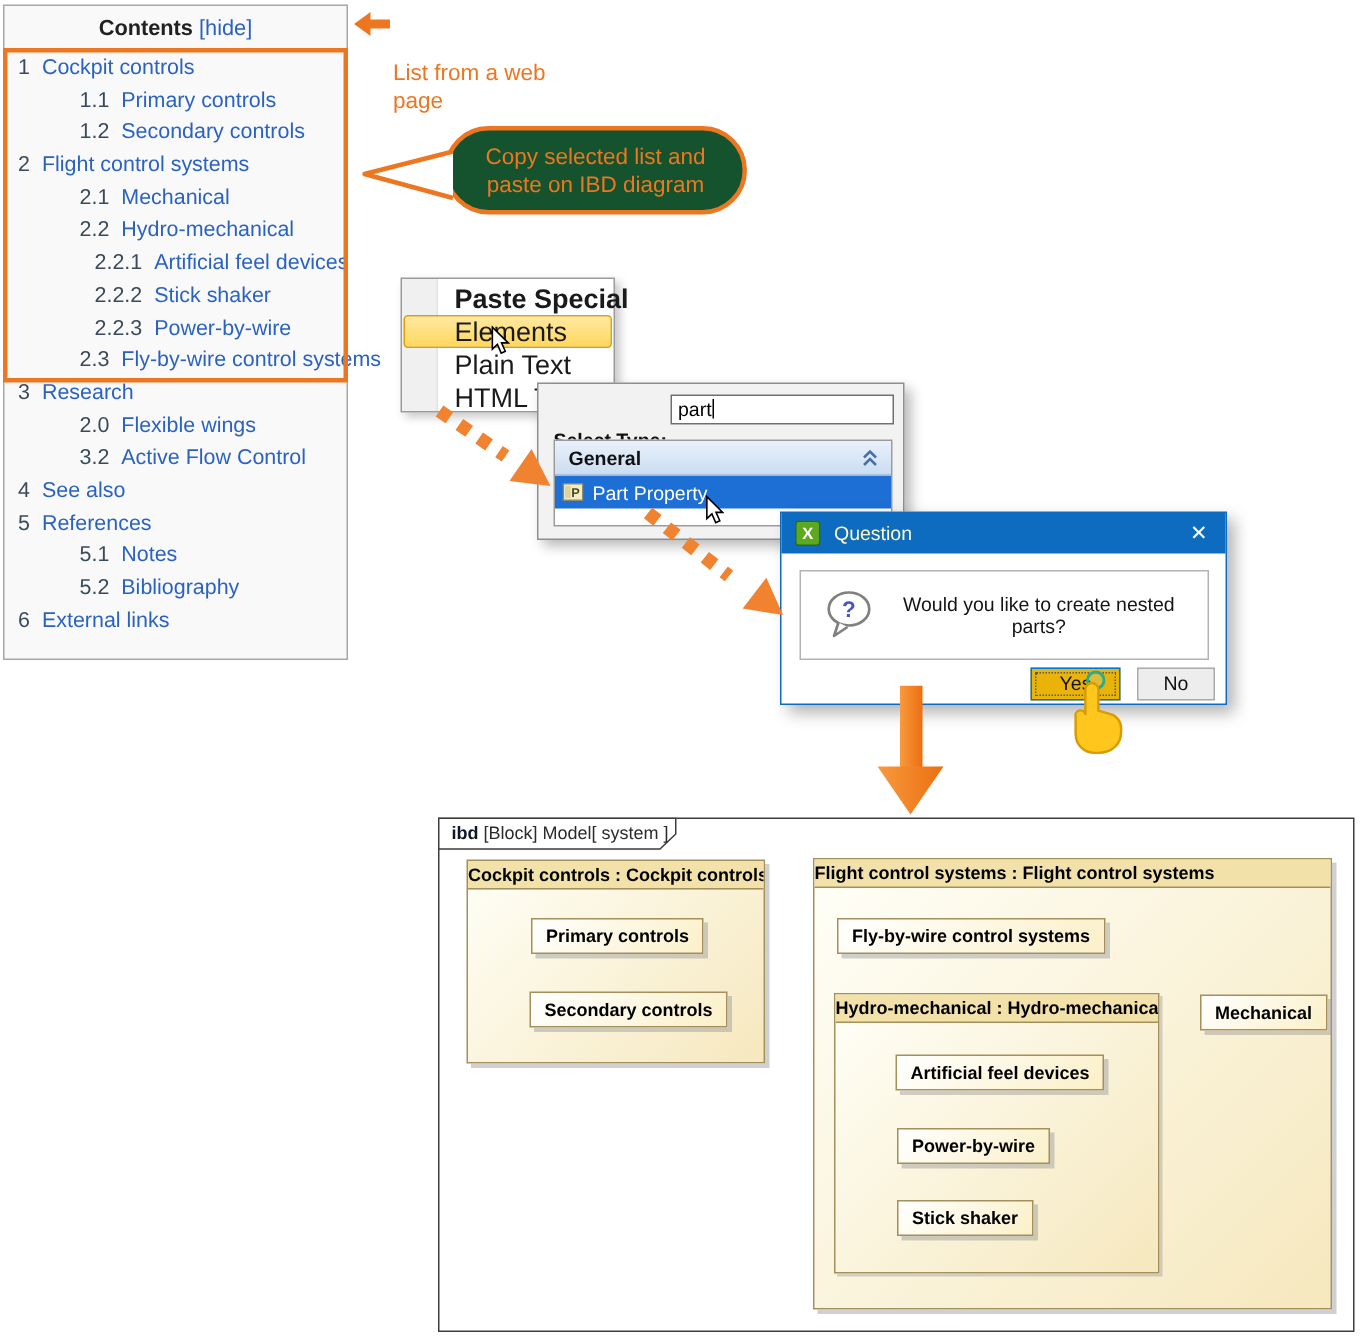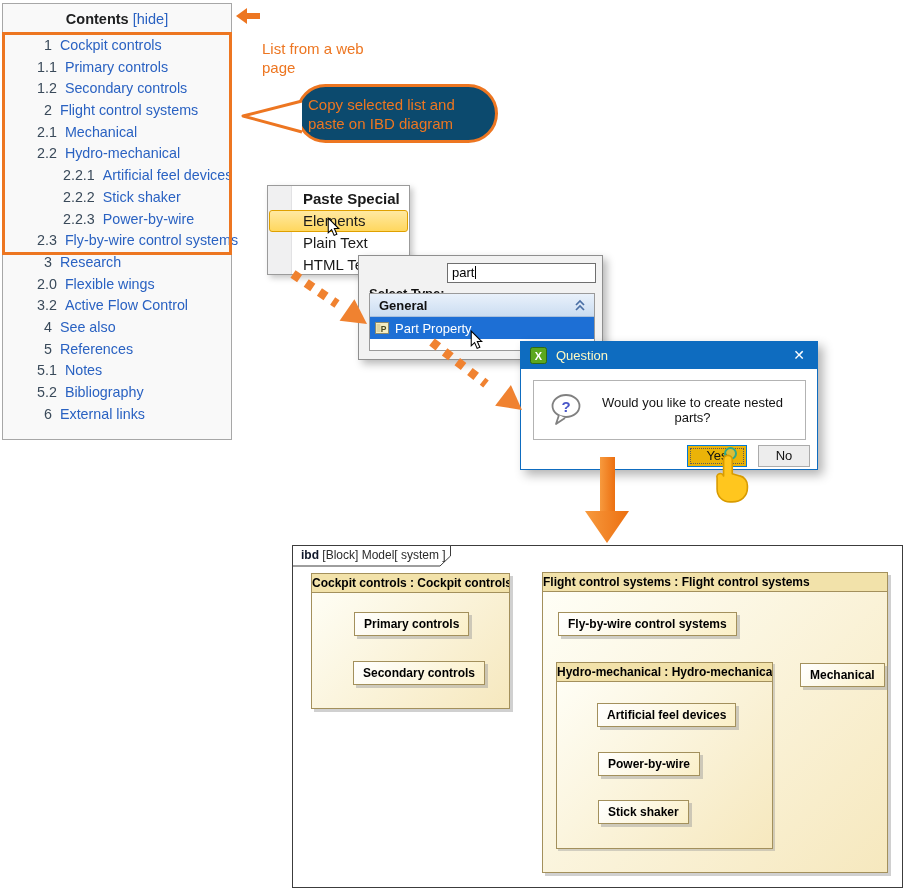--- a/index.html
+++ b/index.html
@@ -8,47 +8,47 @@
   #stage { position:relative; width:909px; height:895px; background:#fff; overflow:hidden; }
 
   
   .toc { position:absolute; left:2px; top:3px; width:230px; height:437px;
          background:#f9f9f9; border:1px solid #a7a7a7; }
   .toc-header { text-align:center; padding-top:7px; font-size:14.5px; color:#202122; }
   .toc-title { font-weight:bold; color:#202122; }
   .toc-hide { color:#2a62c2; }
   .toc-list { position:absolute; left:0; top:31px; right:0; }
   .toc-row { height:21.7px; line-height:21.7px; font-size:14.3px; white-space:nowrap; }
-  .toc-row.lvl1 { padding-left:9px;margin-left:32px; }
-  .toc-row.lvl2 { padding-left:34px; }
+  .toc-row.lvl1 { padding-left:9px; }
+  .toc-row.lvl2 { padding-left:34px;margin-left:16px; }
   .toc-row.lvl3 { padding-left:60px; }
   .toc-num { color:#3a4a5a; margin-right:8px; }
   .toc-link { color:#2a62c2; }
   .toc-selection { position:absolute; left:-1px; top:28px; width:230px; height:223px;
                    border:3px solid #ED7621; z-index:5; pointer-events:none; }
 
   
   .ann-orange { color:#ED7621; }
   .ann-arrow-left { position:absolute; left:236px; top:8px; z-index:6; }
   .ann-text1 { position:absolute; left:262px; top:6px; width:112px; font-size:15px;
                line-height:19px; z-index:6;margin-top:33px; }
   .bubble { position:absolute; left:296px; top:84px; width:202px; height:59px;
-            background:#0c4a6e; border:3px solid #ED7621; border-radius:30px; z-index:6;
-            display:flex; align-items:center; justify-content:center; text-align:left; }
+            background:#14532d; border:3px solid #ED7621; border-radius:30px; z-index:6;
+            display:flex; align-items:center; justify-content:center; text-align:center; }
   .bubble-text { font-size:15px; line-height:19px; width:178px; }
   .bubble-tail { position:absolute; left:-61px; top:11px; }
 
   
   .menu { position:absolute; left:267px; top:185px; width:143px; height:90px;
           background:#fff; border:1px solid #9b9b9b; z-index:10;
           box-shadow:3px 3px 6px rgba(0,0,0,.22); }
   .menu-gutter { position:absolute; left:0; top:0; bottom:0; width:24px;
                  background:#f0f0f1; border-right:1px solid #e2e2e4; }
   .menu-item { position:absolute; left:0; right:0; height:22px; line-height:22px;
-               padding-left:35px; font-size:15px; color:#1a1a1a; white-space:nowrap; }
+               padding-left:35px; font-size:18px; color:#1a1a1a; white-space:nowrap; }
   .menu-item.hdr { font-weight:bold; top:2px; }
   .menu-item.sel { top:24px; }
   .menu-item.p3 { top:46px; }
   .menu-item.p4 { top:68px; }
   .menu-hl { position:absolute; left:1px; right:1px; top:24px; height:22px;
              background:linear-gradient(#FFE9A2,#FFD75E);
              border:1px solid #DFA000; border-radius:3px; }
   .menu-item.sel { z-index:2; }
 
   

